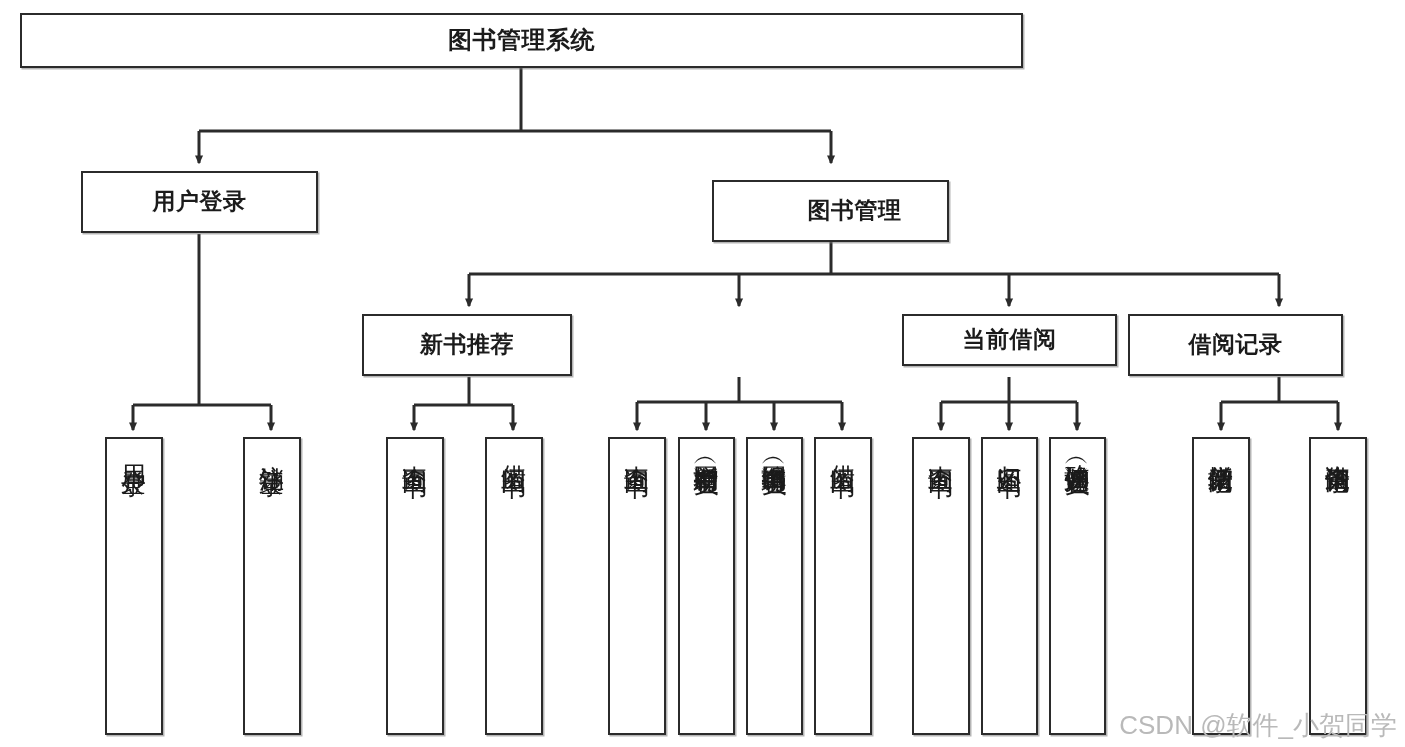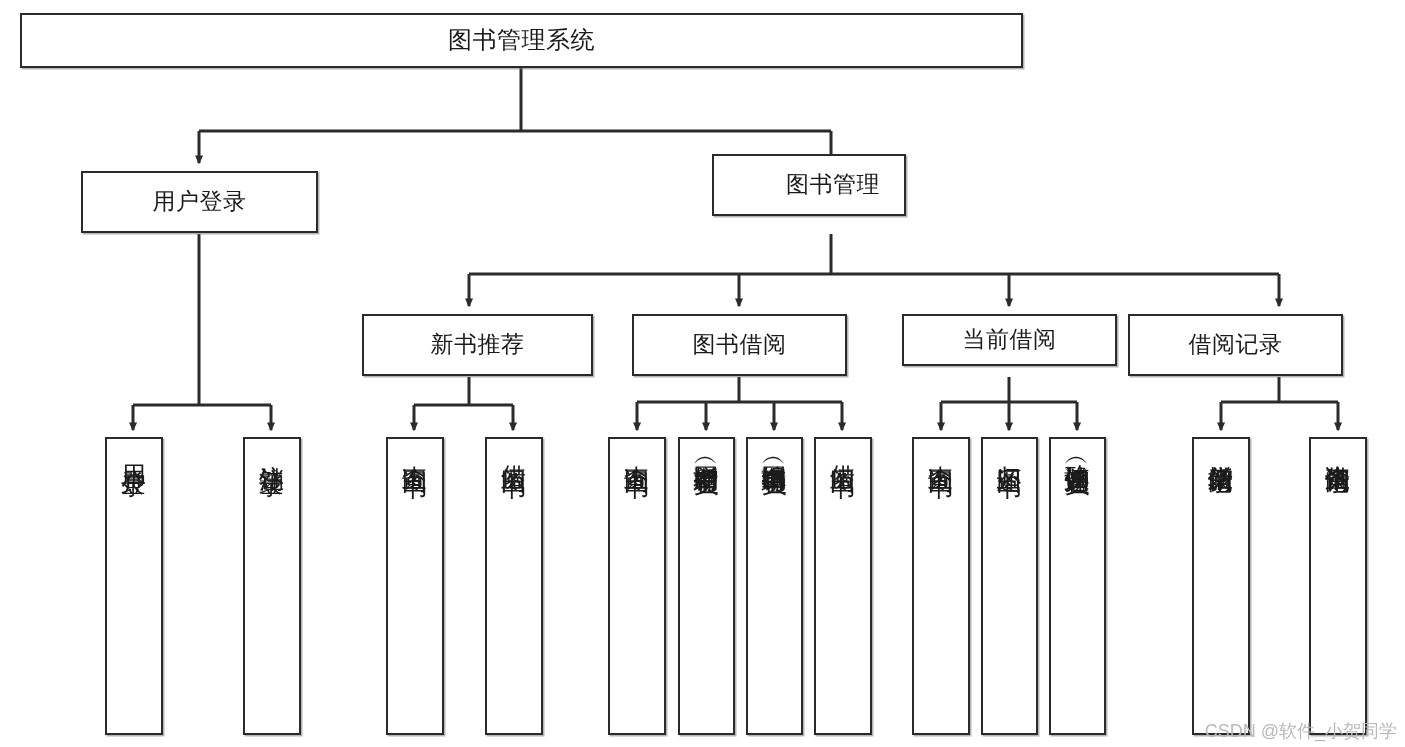--- a/index.html
+++ b/index.html
@@ -39,20 +39,21 @@
   .node .label {
     display: block;
     text-align: center;
     line-height: 1.18;
     white-space: nowrap;
   }
   
   .node.h .label {
     font-size: 23px;
     letter-spacing: 0.5px;
+    font-weight: bold;
   }
   .node.h.root .label {
     font-size: 24px;
   }
   
   .node.v {
     align-items: flex-start;
     justify-content: center;
     padding-top: 6px;
   }
@@ -65,21 +66,21 @@
     white-space: nowrap;
   }
   .node.v.tall .label {
     font-size: 25px;
     letter-spacing: 1px;
   }
   .watermark {
     position: absolute;
     right: 8px;
     bottom: 4px;
-    font-size: 18px;
+    font-size: 26px;
     color: #b9b9b9;
     white-space: nowrap;
     z-index: 3;
     font-family: "Liberation Sans", "DejaVu Sans", sans-serif;
   }
 </style>
 </head>
 <body>
 
 <div id="canvas">
@@ -134,29 +135,26 @@
     </g>
   </svg>
 
   <div class="node h root" style="left:20px; top:13px; width:1003px; height:55px;">
     <span class="label">图书管理系统</span>
   </div>
 
   <div class="node h" style="left:81px; top:171px; width:237px; height:62px;">
     <span class="label">用户登录</span>
   </div>
-  <div class="node h" style="left:712px; top:154px; width:194px; height:62px;padding-left:48px;">
+  <div class="node h" style="left:712px; top:180px; width:237px; height:62px;padding-left:48px;">
     <span class="label">图书管理</span>
   </div>
 
-  <div class="node h" style="left:362px; top:314px; width:231px; height:62px;">
+  <div class="node h" style="left:362px; top:314px; width:210px; height:62px;">
     <span class="label">新书推荐</span>
-  </div>
-  <div class="node h" style="left:632px; top:314px; width:215px; height:62px;">
-    <span class="label">图书借阅</span>
   </div>
   <div class="node h" style="left:902px; top:314px; width:215px; height:52px;">
     <span class="label">当前借阅</span>
   </div>
   <div class="node h" style="left:1128px; top:314px; width:215px; height:62px;">
     <span class="label">借阅记录</span>
   </div>
 
   <div class="node v" style="left:105px; top:437px; width:58px; height:298px;">
     <span class="label">用户登录</span>

